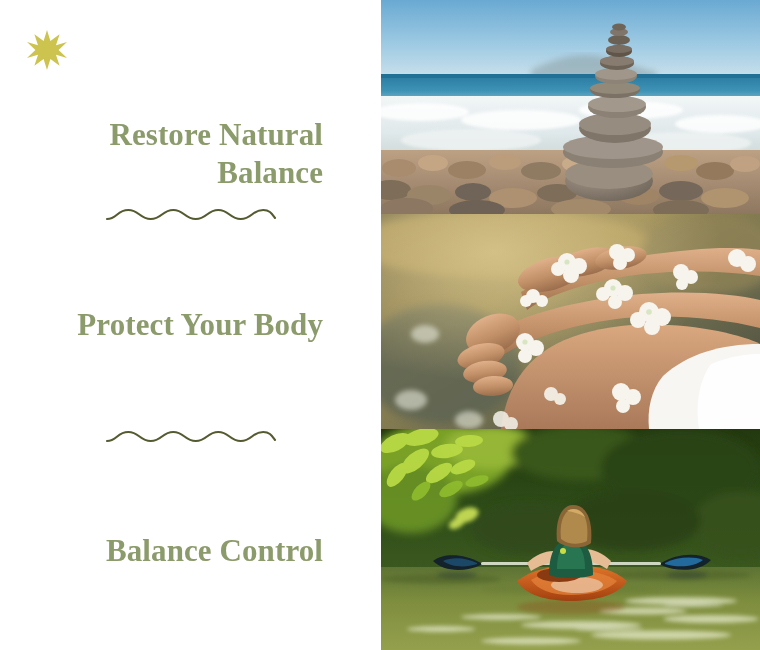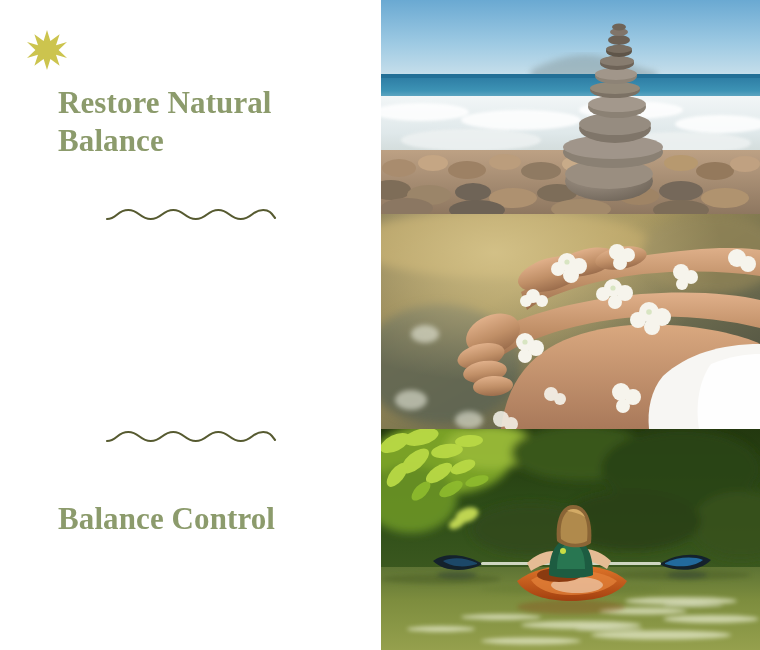--- a/index.html
+++ b/index.html
@@ -43,21 +43,22 @@
     left: 0;
     top: 0;
     width: 381px;
     height: 650px;
   }
 
   .feature-block {
     position: absolute;
     left: 0;
     width: 381px;
-    text-align: left;
+    text-align: right;
+    margin-top: 32px;
   }
 
   .feature-block.b1 { top: 84px; }
   .feature-block.b2 { top: 274px; }
   .feature-block.b3 { top: 500px; }
 
   .feature-title {
     font-family: "Liberation Serif", "DejaVu Serif", serif;
     font-weight: bold;
     font-size: 31px;
@@ -124,20 +125,23 @@
 
       <div class="divider d1">
         <svg width="172" height="22" viewBox="0 0 172 22" aria-hidden="true">
           <path d="M2,15 C 12,15 12,6 23.25,6 C 34.5,6 34.5,15 45.75,15
                    C 57,15 57,6 68.25,6 C 79.5,6 79.5,15 90.75,15
                    C 102,15 102,6 113.25,6 C 124.5,6 124.5,15 135.75,15
                    C 147,15 147,6 158.25,6 C 165,6 167,10 170,14" fill="none" stroke="#565a30" stroke-width="2.1" stroke-linecap="round"></path>
         </svg>
       </div>
 
+      <div class="feature-block b2">
+        <div class="feature-title">Protect Your Body</div>
+      </div>
 
       <div class="divider d2">
         <svg width="172" height="22" viewBox="0 0 172 22" aria-hidden="true">
           <path d="M2,15 C 12,15 12,6 23.25,6 C 34.5,6 34.5,15 45.75,15
                    C 57,15 57,6 68.25,6 C 79.5,6 79.5,15 90.75,15
                    C 102,15 102,6 113.25,6 C 124.5,6 124.5,15 135.75,15
                    C 147,15 147,6 158.25,6 C 165,6 167,10 170,14" fill="none" stroke="#565a30" stroke-width="2.1" stroke-linecap="round"></path>
         </svg>
       </div>
 

